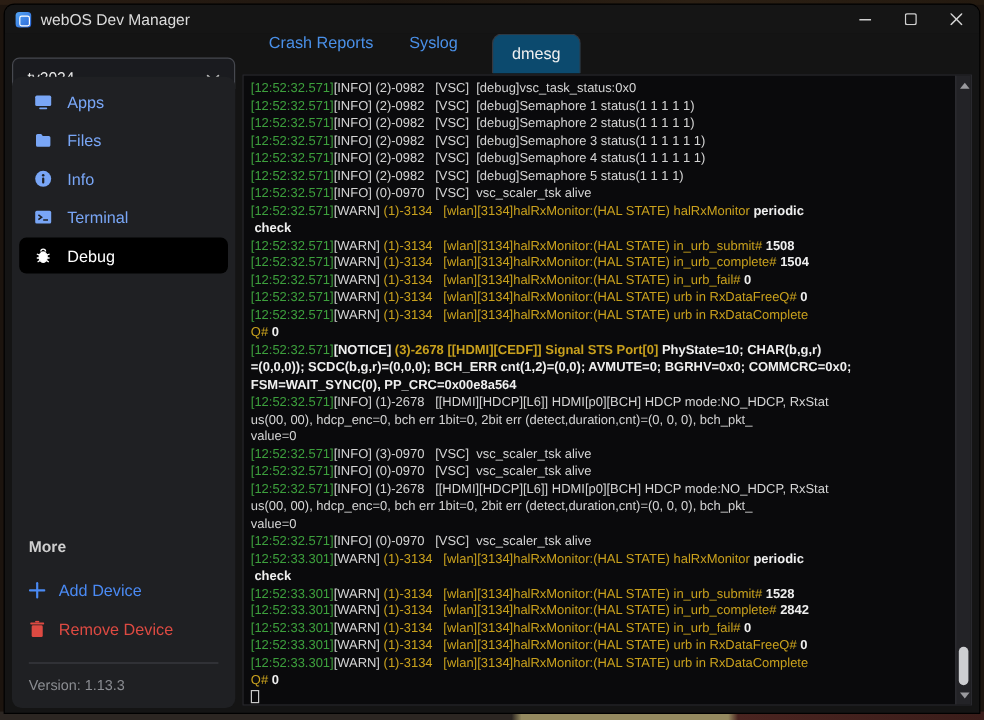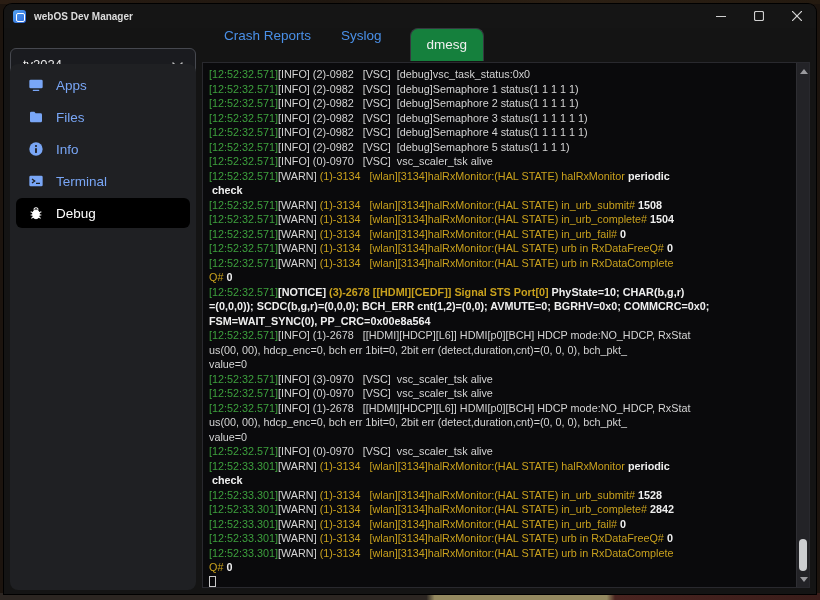--- a/index.html
+++ b/index.html
@@ -14,38 +14,38 @@
   .window { position:absolute; left:4px; top:4px; width:812px; height:590px;
     background:#141414; border-radius:8px 8px 0 0; overflow:hidden; box-shadow:0 0 0 1px #000; }
 
   
   .titlebar { position:absolute; left:0; top:0; right:0; height:24px; background:#151515;
     display:flex; align-items:center; padding-left:9px; }
   .app-icon { width:13px; height:13px; border-radius:3px;
     background:linear-gradient(135deg,#54a4f2,#2a66d9); position:relative; flex:0 0 auto; }
   .app-icon::after { content:""; position:absolute; left:3px; top:3px; width:7px; height:7px;
     border:1.5px solid #fff; border-radius:2px; }
-  .titlebar .title { color:#dcdcdc; font-size:10px; margin-left:8px;font-weight:bold; }
+  .titlebar .title { color:#dcdcdc; font-size:13px; margin-left:8px; }
   .win-controls { margin-left:auto; display:flex; height:100%; }
   .win-btn { width:38px; height:100%; display:flex; align-items:center; justify-content:center; cursor:default; }
   .win-btn svg { stroke:#cfcfcf; stroke-width:1.2; fill:none; }
   .win-btn.close svg { stroke:#d6d6d6; }
 
   
   .device-select { position:absolute; left:6px; top:44px; width:186px; height:32px;
     background:#1a1b1f; border:1px solid #46484f; border-radius:6px; display:flex; align-items:center;
     padding:0 12px; color:#eaeaea; font-size:13px; }
   .device-select .chev { margin-left:auto; }
 
   
   .tabbar { position:absolute; left:198px; top:24px; right:20px; height:34px;
     display:flex; align-items:flex-start; }
   .tab-link { color:#4a90e8; font-size:13.5px; margin:0 15px 9px 15px; cursor:pointer; }
   .tab-link:first-child { margin-left:22px; }
-  .tab-active { margin-left:13px; background:#15803d; border:1px solid #36383f; border-bottom:none;
+  .tab-active { margin-left:13px; background:#0c4a6e; border:1px solid #36383f; border-bottom:none;
     border-radius:8px 8px 0 0; color:#f0f0f0; font-size:13.5px; padding:8px 16px 9px 16px; position:relative; z-index:2; }
 
   
   .sidebar { position:absolute; left:6px; top:60px; width:186px; bottom:4px;
     background:#1f2023; border-radius:8px; overflow:hidden; }
   .nav { padding:6px 6px 0 6px; }
   .nav-item { height:30px; margin-bottom:2px; display:flex; align-items:center; gap:12px;
     padding:0 12px; color:#79a6f6; font-size:13.5px; border-radius:6px; cursor:pointer; }
   .nav-item svg { flex:0 0 auto; }
   .nav-item.active { background:#000000; color:#fff; }
@@ -163,20 +163,40 @@
             <line x1="20" y1="10" x2="16.5" y2="11.5"></line>
             <line x1="4" y1="15" x2="7" y2="15"></line>
             <line x1="20" y1="15" x2="17" y2="15"></line>
             <line x1="5" y1="20" x2="8" y2="18"></line>
             <line x1="19" y1="20" x2="16" y2="18"></line>
           </svg>
         <span>Debug</span>
       </div>
     </div>
 
+    <div class="more-block">
+      <div class="more-title">More</div>
+      <div class="more-item add">
+        <svg width="14" height="14" viewBox="0 0 14 14" stroke="currentColor" stroke-width="1.8" stroke-linecap="round">
+            <line x1="7" y1="1" x2="7" y2="13"></line>
+            <line x1="1" y1="7" x2="13" y2="7"></line>
+          </svg>
+        <span>Add Device</span>
+      </div>
+      <div class="more-item remove">
+        <svg width="14" height="15" viewBox="0 0 24 26" fill="currentColor">
+            <rect x="4" y="7" width="16" height="17" rx="2"></rect>
+            <rect x="2" y="3" width="20" height="3" rx="1"></rect>
+            <rect x="9" y="0.5" width="6" height="2.5" rx="1"></rect>
+          </svg>
+        <span>Remove Device</span>
+      </div>
+      <div class="sidebar-divider"></div>
+      <div class="version">Version: 1.13.3</div>
+    </div>
   </div>
 
   <div class="log-panel">
     <div class="log-text">
         <div class="ln"><span class="c-g">[12:52:32.571]</span><span class="c-w">[INFO] (2)-0982   [VSC]  [debug]vsc_task_status:0x0</span></div>
         <div class="ln"><span class="c-g">[12:52:32.571]</span><span class="c-w">[INFO] (2)-0982   [VSC]  [debug]Semaphore 1 status(1 1 1 1 1)</span></div>
         <div class="ln"><span class="c-g">[12:52:32.571]</span><span class="c-w">[INFO] (2)-0982   [VSC]  [debug]Semaphore 2 status(1 1 1 1 1)</span></div>
         <div class="ln"><span class="c-g">[12:52:32.571]</span><span class="c-w">[INFO] (2)-0982   [VSC]  [debug]Semaphore 3 status(1 1 1 1 1 1)</span></div>
         <div class="ln"><span class="c-g">[12:52:32.571]</span><span class="c-w">[INFO] (2)-0982   [VSC]  [debug]Semaphore 4 status(1 1 1 1 1 1)</span></div>
         <div class="ln"><span class="c-g">[12:52:32.571]</span><span class="c-w">[INFO] (2)-0982   [VSC]  [debug]Semaphore 5 status(1 1 1 1)</span></div>

